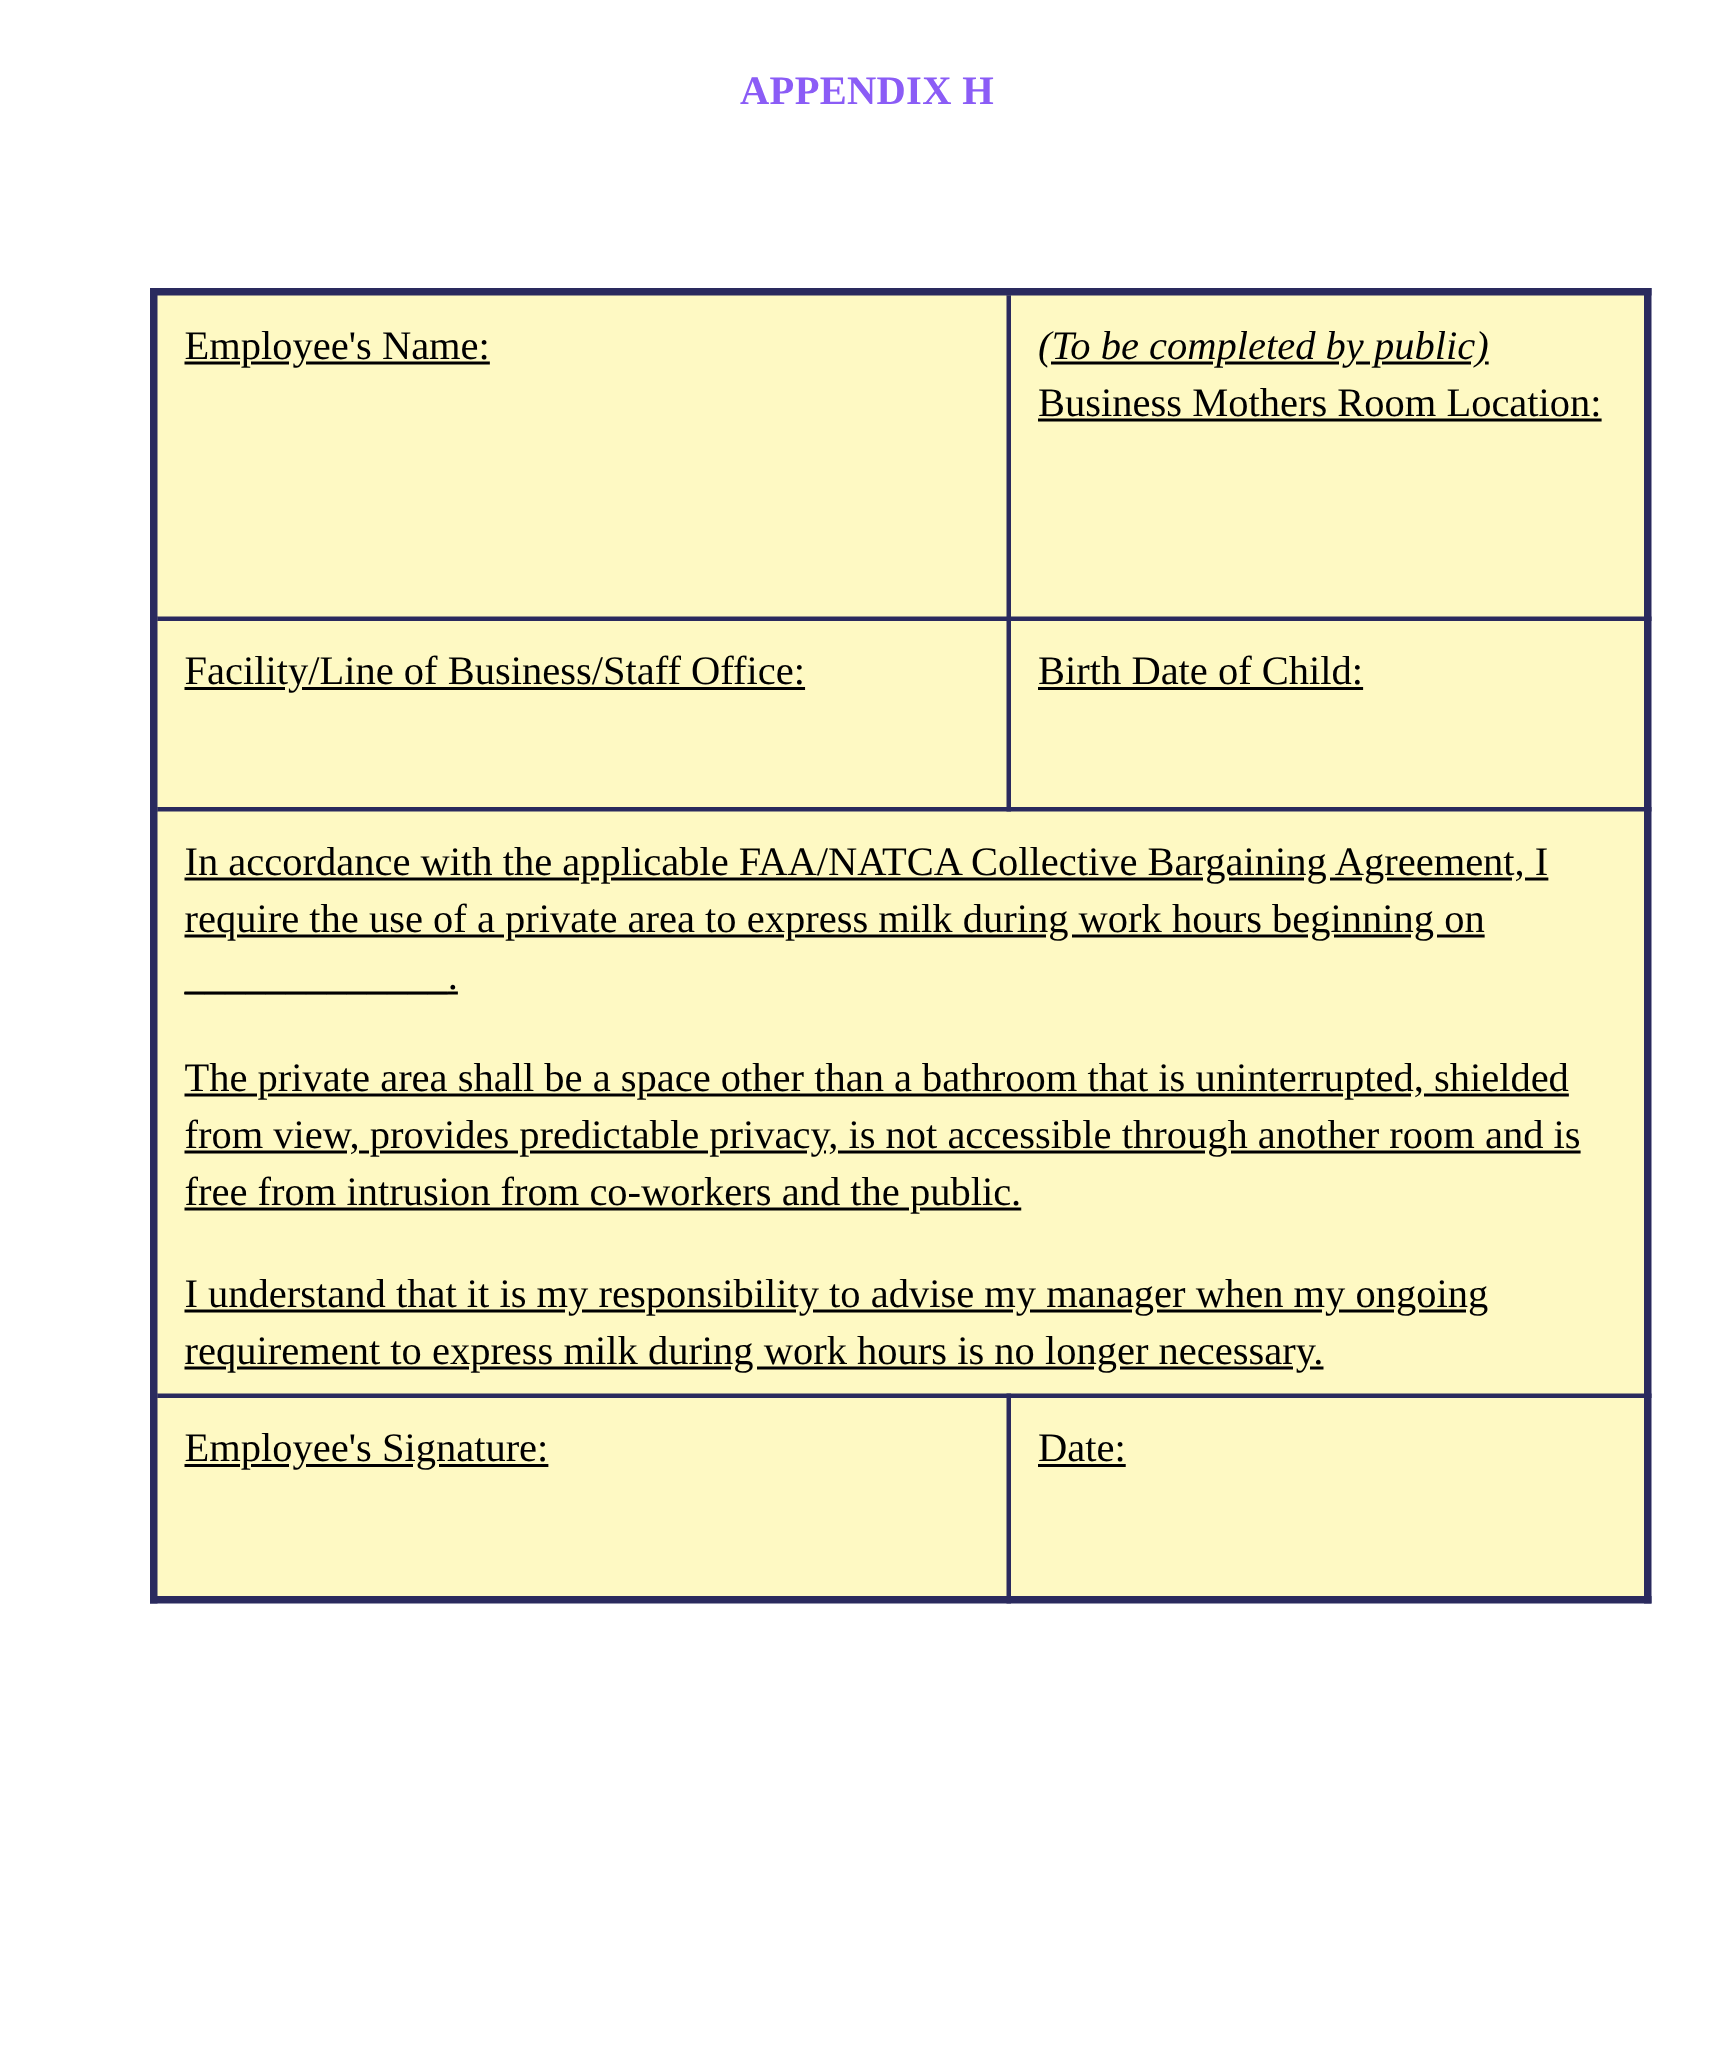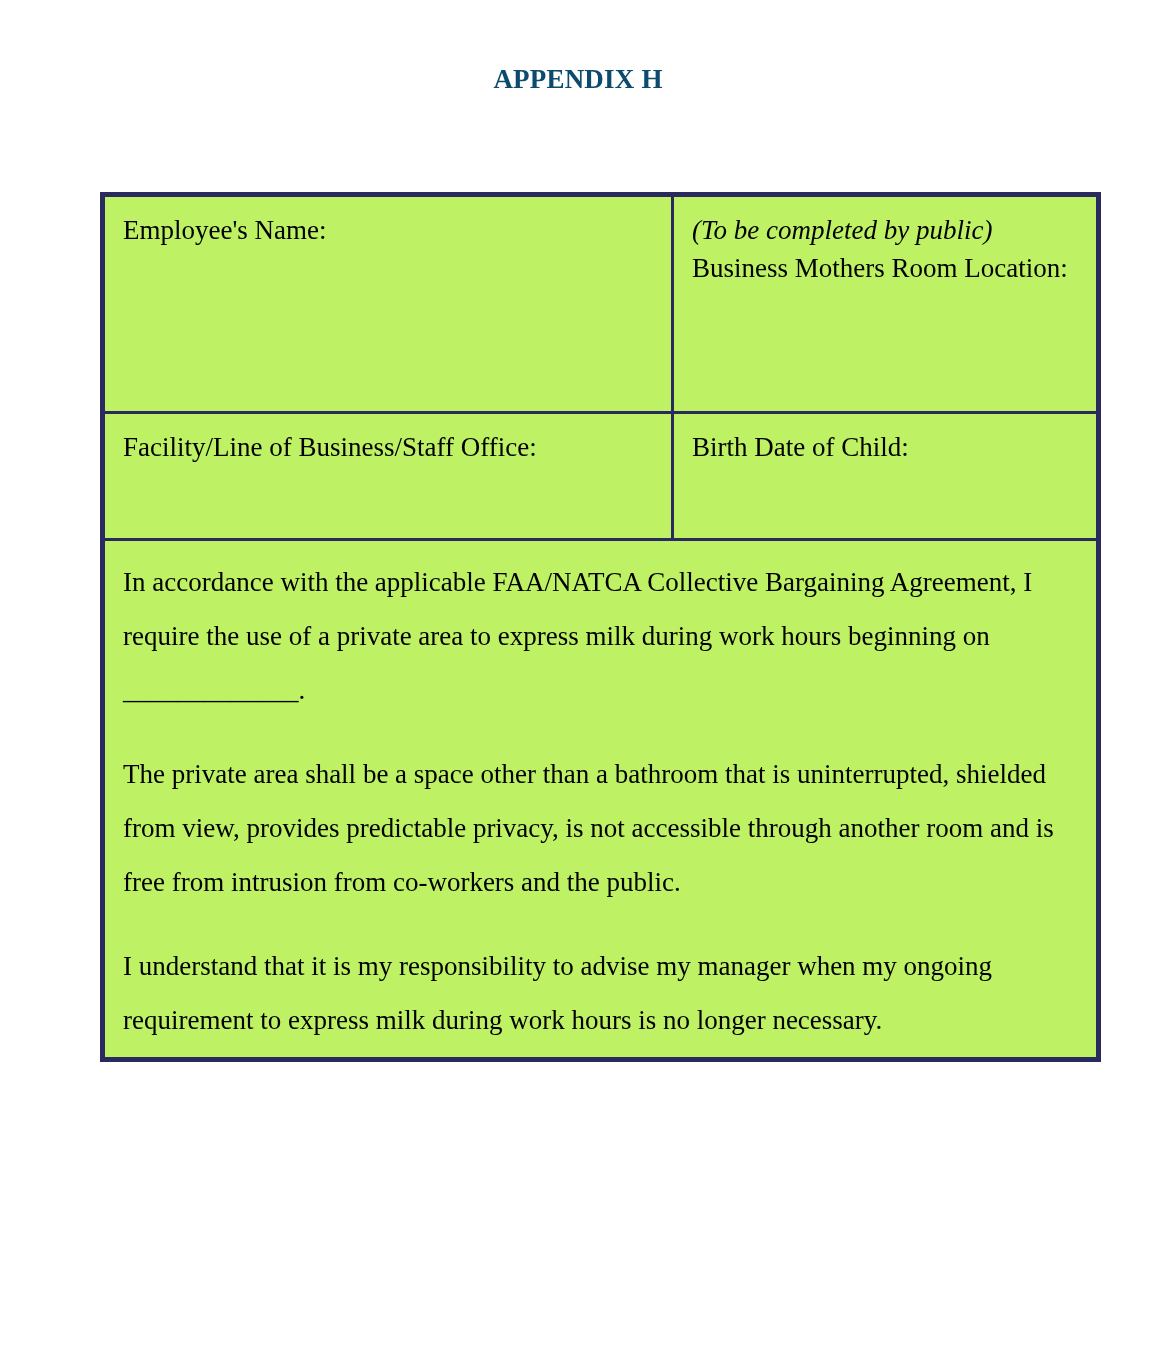--- a/index.html
+++ b/index.html
@@ -23,62 +23,62 @@
     top: 40px;
     width: 1156px;
     text-align: center;
   }
   .title-line {
     font-family: "Liberation Serif", "DejaVu Serif", serif;
     font-weight: bold;
     font-size: 27px;
     line-height: 40px;
     letter-spacing: 0.2px;
-    color: #0c4a6e;
-    margin-top: 19px;
+    color: #8b5cf6;
   }
 
   
   .form-table {
     position: absolute;
     left: 100px;
     top: 192px;
     width: 996px;
     border-collapse: collapse;
     table-layout: fixed;
     border: 5px solid #2a2a5e;
   }
   .form-table td {
     border: 3px solid #2a2a5e;
     vertical-align: top;
     padding: 14px 16px 10px 18px;
     font-size: 27px;
     line-height: 38px;
     color: #000000;
-    background: #bef264;
+    background: #fef9c3;
+    text-decoration: underline;
   }
   .col-left  { width: 570px; }
   .col-right { width: 426px; }
 
   .cell-tall    { height: 190px; }
   .cell-medium  { height: 100px; }
   .cell-sig     { height: 108px; }
 
   .italic-note {
     font-style: italic;
   }
 
   
   .body-cell {
     padding: 18px 22px 22px 18px;
   }
   .body-cell p {
     margin: 0 0 30px 0;
     font-size: 27px;
-    line-height: 54px;
+    line-height: 38px;
   }
   .body-cell p:last-child {
     margin-bottom: 0;
   }
   .blank-line {
     letter-spacing: 0px;
   }
 
   .cell-label {
     display: block;
@@ -114,14 +114,22 @@
         <span class="cell-label">Birth Date of Child:</span>
       </td>
     </tr>
     <tr>
       <td class="body-cell" colspan="2">
         <p><span>In accordance with the applicable FAA/NATCA Collective Bargaining Agreement, I require the use of a private area to express milk during work hours beginning on </span><span class="blank-line">_____________</span><span>.</span></p>
         <p>The private area shall be a space other than a bathroom that is uninterrupted, shielded from view, provides predictable privacy, is not accessible through another room and is free from intrusion from co-workers and the public.</p>
         <p>I understand that it is my responsibility to advise my manager when my ongoing requirement to express milk during work hours is no longer necessary.</p>
       </td>
     </tr>
+    <tr>
+      <td class="cell-sig">
+        <span class="cell-label">Employee's Signature:</span>
+      </td>
+      <td class="cell-sig">
+        <span class="cell-label">Date:</span>
+      </td>
+    </tr>
   </tbody>
 </table>
 
 </body></html>

